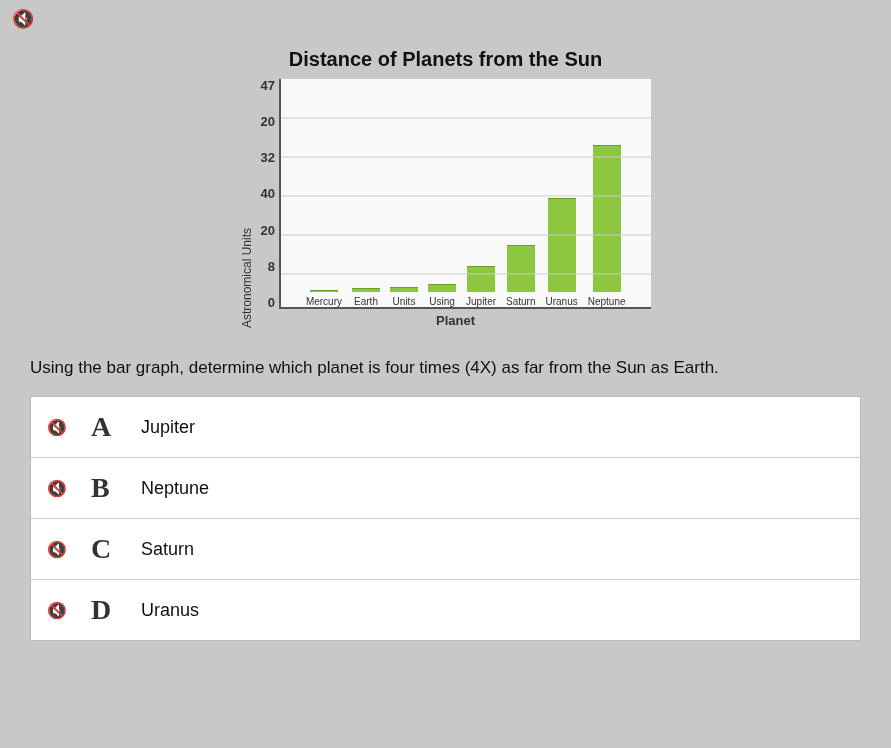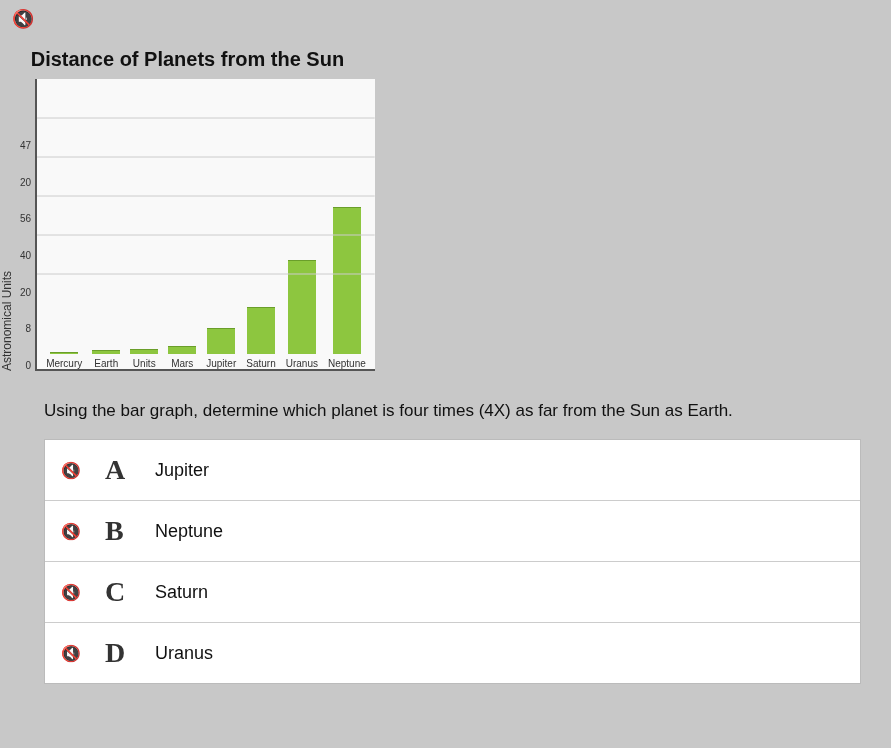--- a/index.html
+++ b/index.html
@@ -23,21 +23,21 @@
 
     .mute-icon-top {
       font-size: 18px;
       color: #333;
       cursor: pointer;
     }
 
     .chart-section {
       width: 100%;
       display: flex;
-      justify-content: flex-start;
+      justify-content: center;
       padding: 10px 0 20px 0;
     }
 
     .chart-container {
       display: flex;
       flex-direction: column;
       align-items: center;
     }
 
     .chart-title {
@@ -78,24 +78,25 @@
 
     .y-ticks {
       display: flex;
       flex-direction: column-reverse;
       justify-content: space-between;
       height: 230px;
       margin-right: 4px;
     }
 
     .y-tick {
-      font-size: 10px;
+      font-size: 13px;
       color: #333;
       text-align: right;
       line-height: 1;
+      font-weight: bold;
     }
 
     .bar-group {
       display: flex;
       flex-direction: column;
       align-items: center;
       margin: 0 5px;
     }
 
     .bar {
@@ -114,21 +115,21 @@
     .x-axis-label {
       text-align: center;
       font-size: 13px;
       color: #333;
       margin-top: 4px;
       font-weight: bold;
     }
 
     .question-section {
       width: 100%;
-      padding: 10px 30px 20px 44px;
+      padding: 10px 30px 20px 30px;
       background: #c8c8c8;
     }
 
     .question-text {
       font-size: 17px;
       color: #111;
       margin-bottom: 18px;
     }
 
     .answer-options {
@@ -189,27 +190,27 @@
     <div class="chart-inner">
       <div class="y-axis-label">Astronomical Units</div>
       <div class="chart-graph">
         <div class="graph-area">
 
           <div class="y-ticks">
             <div class="y-tick">0</div>
             <div class="y-tick">8</div>
             <div class="y-tick">20</div>
             <div class="y-tick">40</div>
-            <div class="y-tick">56</div>
+            <div class="y-tick">32</div>
             <div class="y-tick">20</div>
             <div class="y-tick">47</div>
           </div>
 
           <div style="position:relative; display:flex; flex-direction:column;">
-            <div style="position:relative; height:292px; display:flex; align-items:flex-end; border-left:2px solid #555; border-bottom:2px solid #555; padding: 0 4px; background: #f9f9f9;">
+            <div style="position:relative; height:230px; display:flex; align-items:flex-end; border-left:2px solid #555; border-bottom:2px solid #555; padding: 0 20px; background: #f9f9f9;">
 
               <svg style="position:absolute;top:0;left:0;width:100%;height:100%;pointer-events:none;">
                 <line x1="0" y1="39" x2="100%" y2="39" stroke="#ccc" stroke-width="1"></line>
                 <line x1="0" y1="78" x2="100%" y2="78" stroke="#ccc" stroke-width="1"></line>
                 <line x1="0" y1="117" x2="100%" y2="117" stroke="#ccc" stroke-width="1"></line>
                 <line x1="0" y1="156" x2="100%" y2="156" stroke="#ccc" stroke-width="1"></line>
                 <line x1="0" y1="195" x2="100%" y2="195" stroke="#ccc" stroke-width="1"></line>
               </svg>
 
               <div class="bar-group">
@@ -222,21 +223,21 @@
                 <div class="bar-label">Earth</div>
               </div>
 
               <div class="bar-group">
                 <div class="bar" style="height:5px;"></div>
                 <div class="bar-label">Units</div>
               </div>
 
               <div class="bar-group">
                 <div class="bar" style="height:8px;"></div>
-                <div class="bar-label">Mars</div>
+                <div class="bar-label">Using</div>
               </div>
 
               <div class="bar-group">
                 <div class="bar" style="height:26px;"></div>
                 <div class="bar-label">Jupiter</div>
               </div>
 
               <div class="bar-group">
                 <div class="bar" style="height:47px;"></div>
                 <div class="bar-label">Saturn</div>
@@ -247,20 +248,21 @@
                 <div class="bar-label">Uranus</div>
               </div>
 
               <div class="bar-group">
                 <div class="bar" style="height:147px;"></div>
                 <div class="bar-label">Neptune</div>
               </div>
             </div>
           </div>
         </div>
+        <div class="x-axis-label">Planet</div>
       </div>
     </div>
   </div>
 </div>
 
 <div class="question-section">
   <div class="question-text">Using the bar graph, determine which planet is four times (4X) as far from the Sun as Earth.</div>
 
   <div class="answer-options">
 

